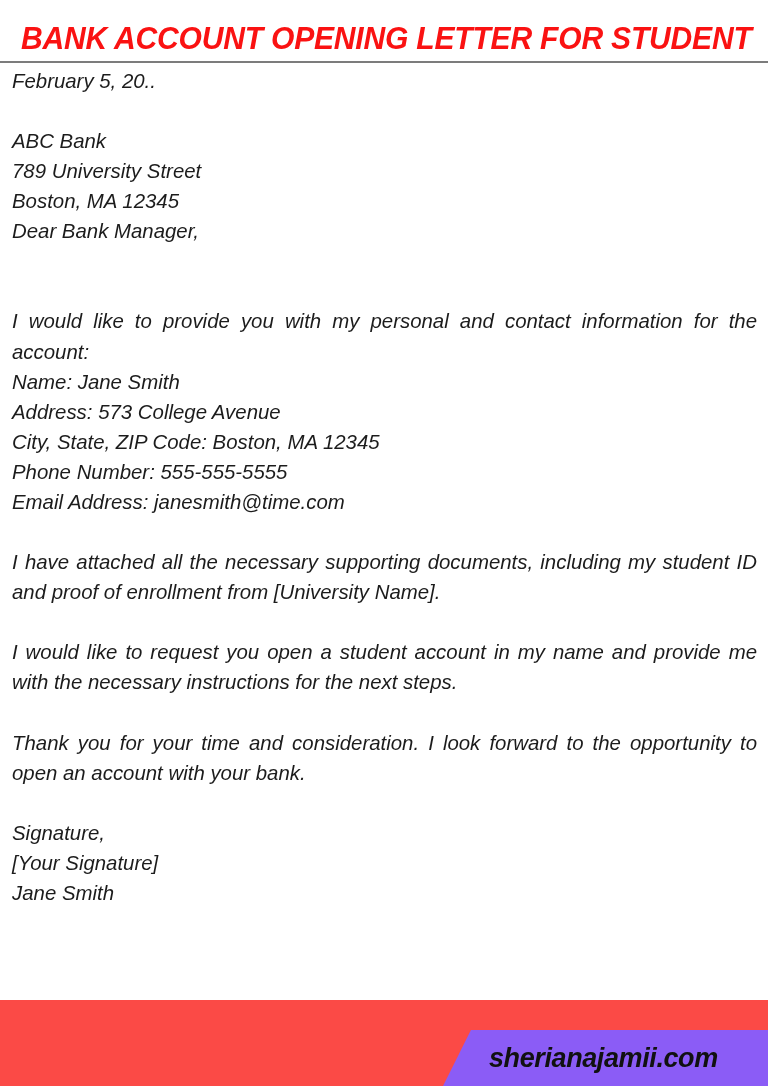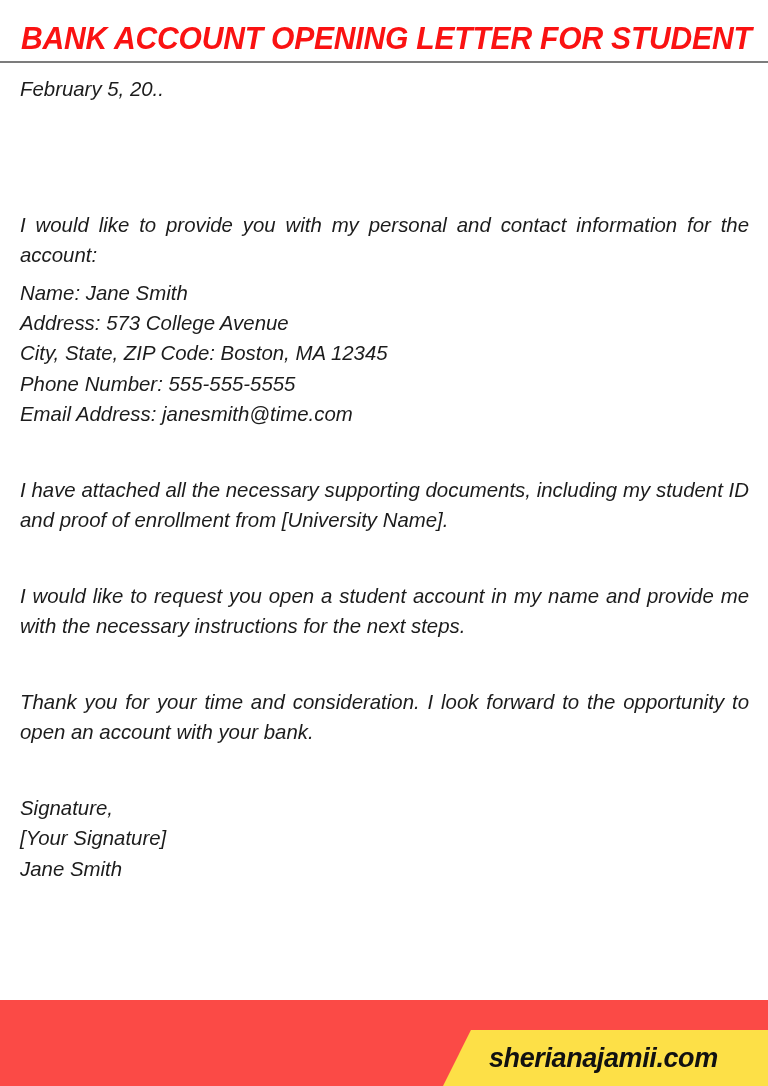--- a/index.html
+++ b/index.html
@@ -64,21 +64,21 @@
     position: absolute;
     left: 12px;
     top: 66px;
     width: 745px;
     color: #1c1c1c;
     font-family: "Liberation Sans", sans-serif;
     font-size: 20.4px;
     line-height: 30.1px;
   }
   .block {
-    margin: 8px;
+    margin: 0;
   }
   .block.justified {
     text-align: justify;
     text-align-last: left;
   }
   .line {
     display: block;
     white-space: nowrap;
   }
   .spacer {
@@ -95,21 +95,21 @@
     height: 86px;
     background: #FB4A46;
     overflow: hidden;
   }
   .footer-badge {
     position: absolute;
     right: 0;
     top: 30px;
     width: 325px;
     height: 56px;
-    background: #fde047;
+    background: #8b5cf6;
     clip-path: polygon(8.6% 0, 100% 0, 100% 100%, 0 100%);
     display: flex;
     align-items: center;
   }
   .footer-site {
     margin: 0;
     padding-left: 46px;
     font-family: "Liberation Sans", sans-serif;
     font-size: 27px;
     font-weight: bold;
@@ -130,20 +130,26 @@
   </div>
 
   <div class="letter">
 
     <p class="block">
       <span class="line">February 5, 20..</span>
     </p>
 
     <span class="spacer"></span>
 
+    <p class="block">
+      <span class="line">ABC Bank</span>
+      <span class="line">789 University Street</span>
+      <span class="line">Boston, MA 12345</span>
+      <span class="line">Dear Bank Manager,</span>
+    </p>
 
     <span class="spacer"></span>
 
 
     <span class="spacer"></span>
 
     <p class="block justified">I would like to provide you with my personal and contact information for the account:</p>
 
     <p class="block">
       <span class="line">Name: Jane Smith</span>

